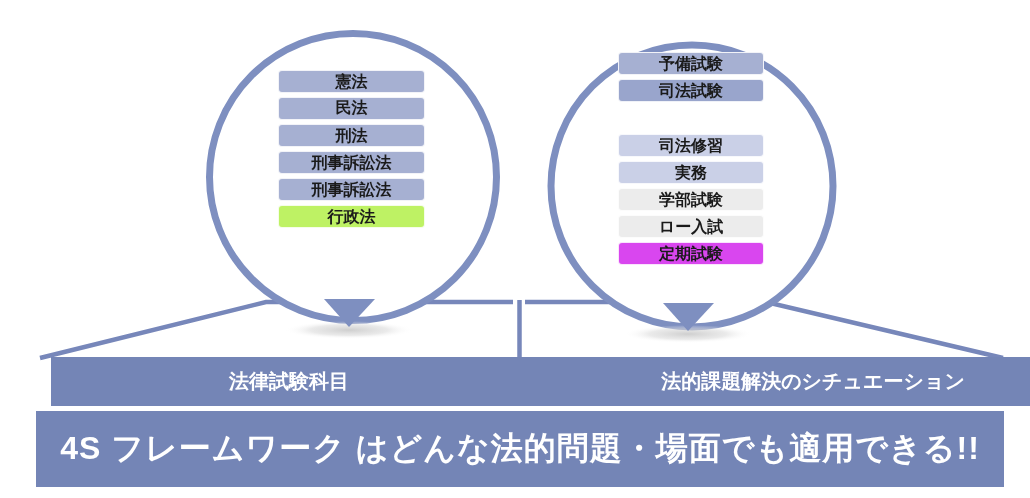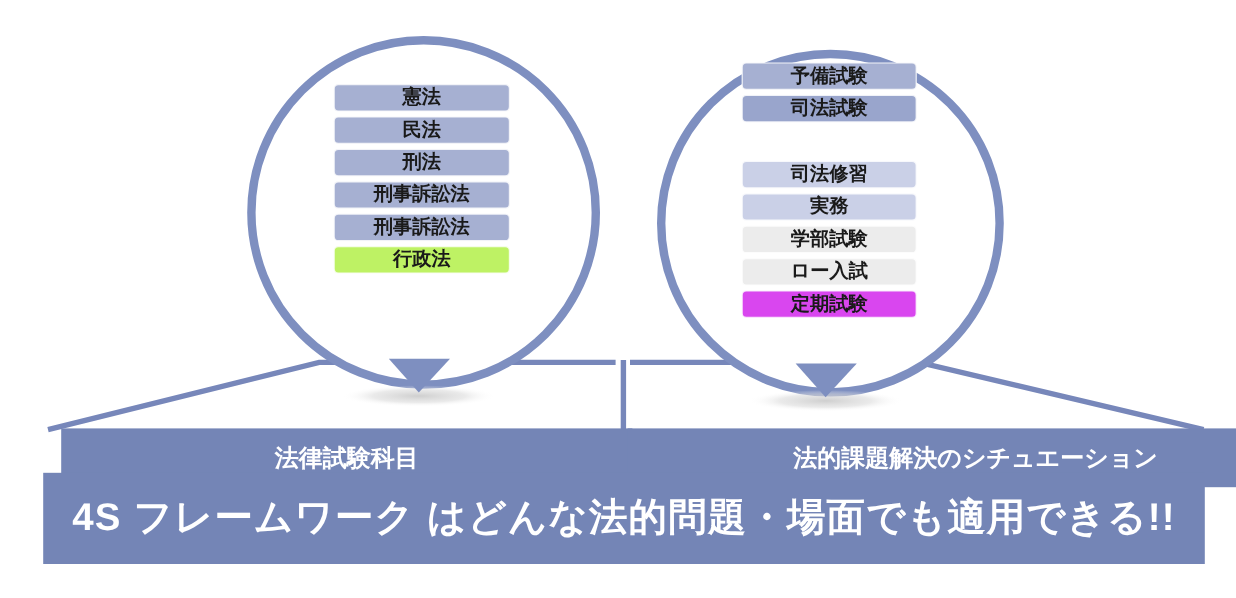--- a/index.html
+++ b/index.html
@@ -34,21 +34,21 @@
   .header-bar {
     position:absolute; top:357px; height:49px;
     background:var(--primary);
     display:flex; align-items:center; justify-content:center;
     color:var(--bar-text); font-size:20px; font-weight:bold;
   }
   .header-bar.left  { left:37px;  width:476px;margin-left:14px; }
   .header-bar.right { left:523px; width:580px; }
 
   .banner {
-    position:absolute; left:36px; top:394px; width:968px; height:76px;
+    position:absolute; left:36px; top:411px; width:968px; height:76px;
     background:var(--primary);
     display:flex; align-items:center; justify-content:center;
     color:var(--bar-text); font-size:32px; font-weight:bold;
     letter-spacing:1px; white-space:nowrap;
   }
 </style>
 </head>
 <body>
 
 <div class="stage">

